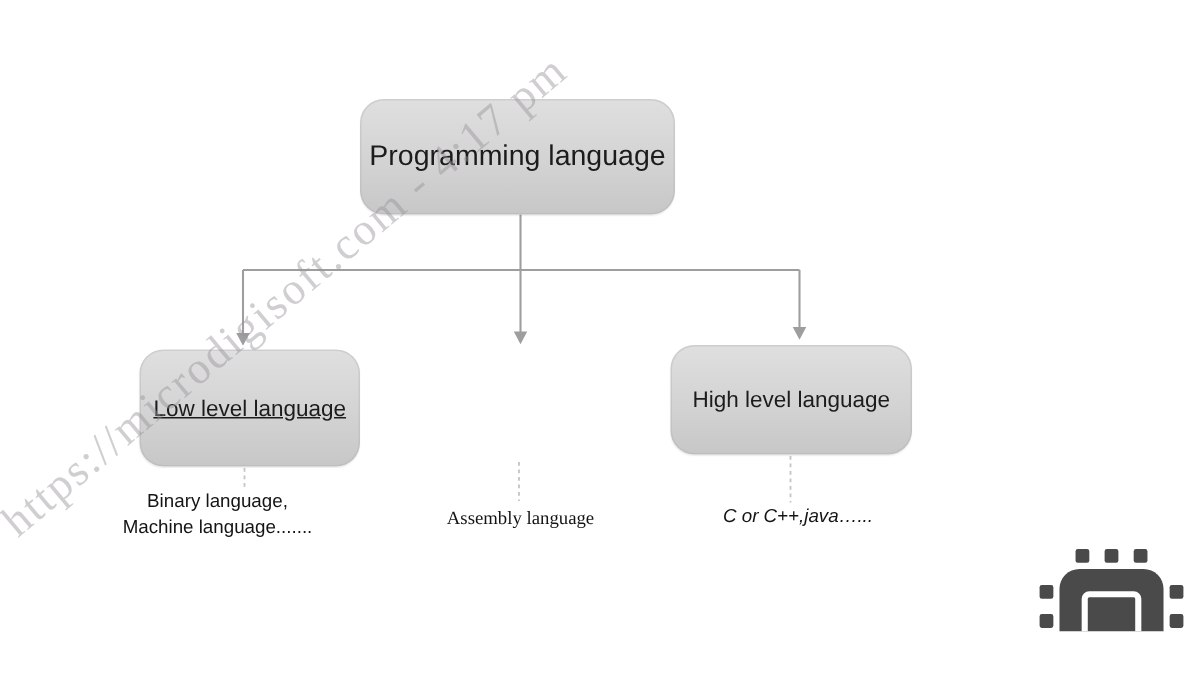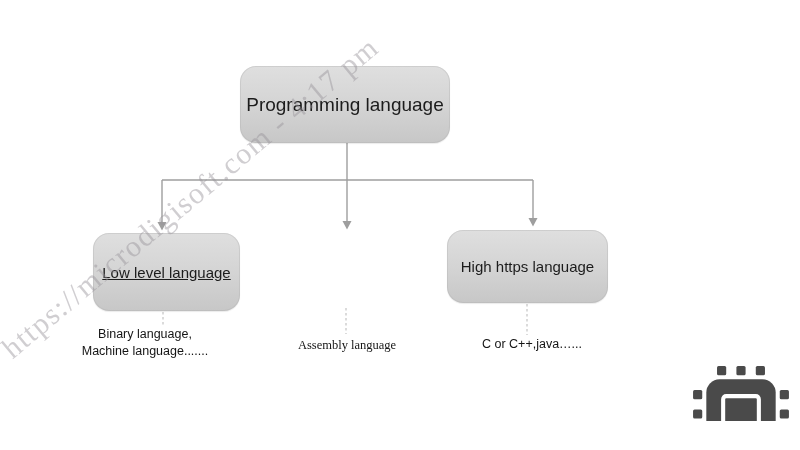--- a/index.html
+++ b/index.html
@@ -56,21 +56,21 @@
     position: absolute;
     z-index: 2;
     font-size: 12.5px;
     line-height: 1.35;
     color: #141414;
     text-align: center;
     width: 180px;
   }
   .leaf-label-low    { left: 55px;  top: 303px; }
   .leaf-label-medium { left: 257px; top: 314px; font-family: Liberation Serif, serif; }
-  .leaf-label-high   { left: 442px; top: 313px; }
+  .leaf-label-high   { left: 442px; top: 313px; font-style: italic; }
   
   .chip-icon {
     position: absolute;
     left: 690px;
     top: 340px;
     z-index: 2;
   }
 </style>
 </head>
 <body>
@@ -99,21 +99,21 @@
   <div class="node node-root">
     <span>Programming language</span>
   </div>
 
   <div class="node node-low">
     <span>Low level language</span>
   </div>
 
 
   <div class="node node-high">
-    <span>High https language</span>
+    <span>High level language</span>
   </div>
 
   <div class="leaf-label leaf-label-low">
     <div>Binary language,</div>
     <div>Machine language.......</div>
   </div>
 
   <div class="leaf-label leaf-label-medium">
     <div>Assembly language</div>
   </div>

